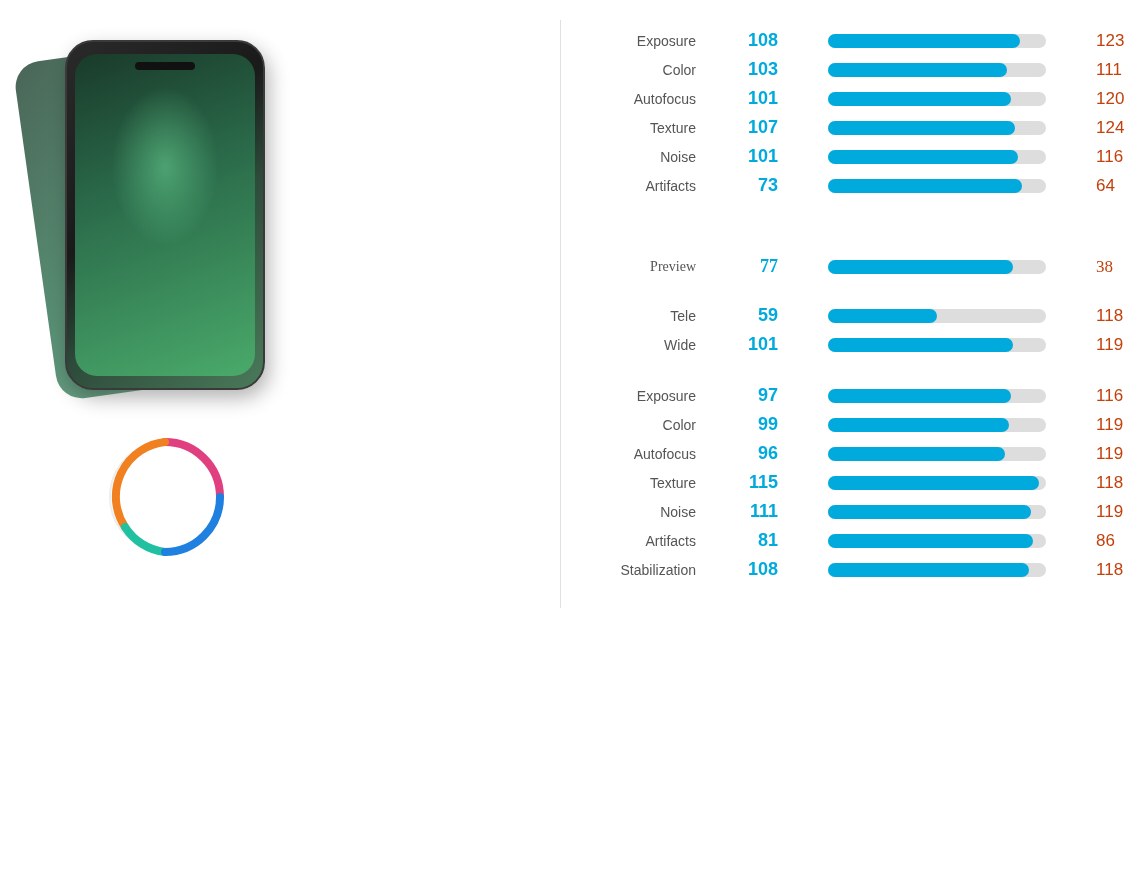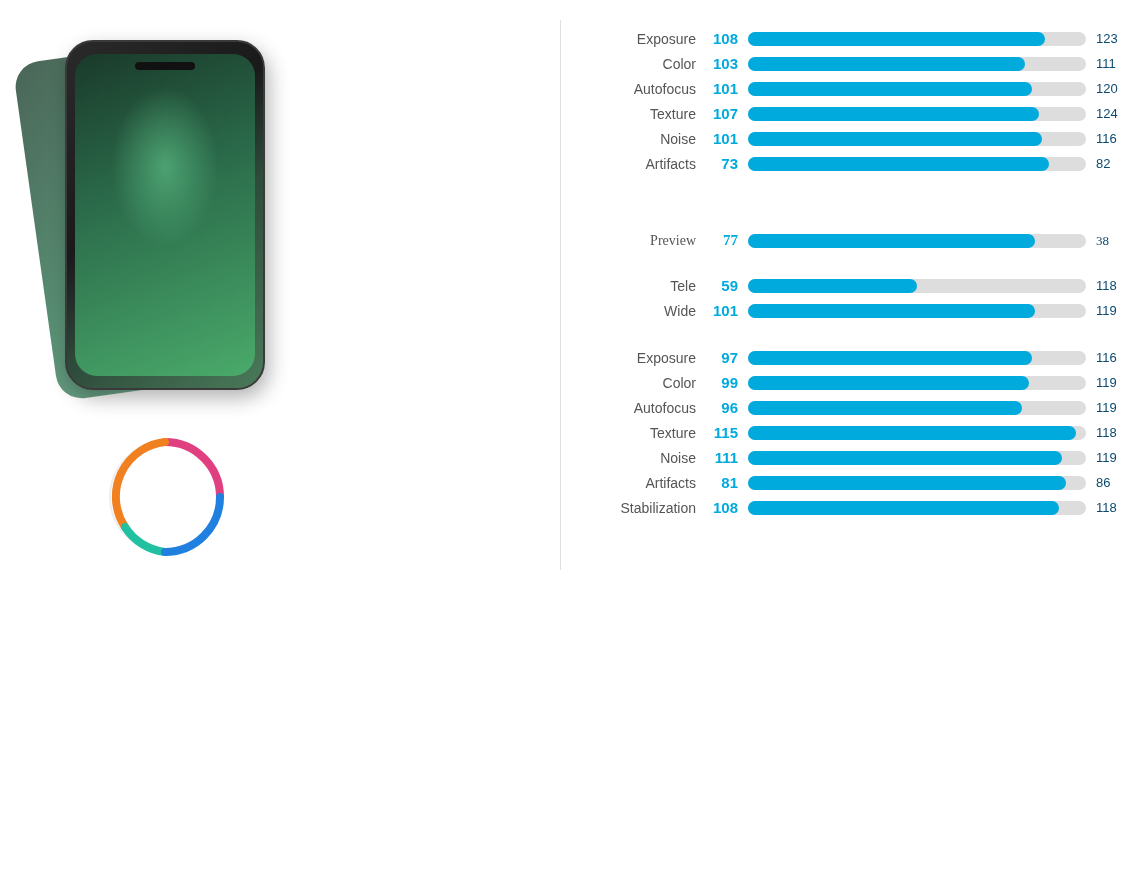--- a/index.html
+++ b/index.html
@@ -169,30 +169,31 @@
       padding-left: 30px;
       padding-top: 10px;
     }
     .score-section {
       margin-bottom: 28px;
     }
     .score-row {
       display: flex;
       align-items: center;
       margin-bottom: 8px;
+      gap: 40px;
     }
     .score-label {
       font-size: 14px;
       color: #555;
       text-align: right;
       width: 95px;
       flex-shrink: 0;
     }
     .score-val {
-      font-size: 15px;
+      font-size: 18px;
       font-weight: 700;
       color: #00aadd;
       width: 36px;
       text-align: right;
       flex-shrink: 0;
       margin-left: 6px;
     }
     .bar-track {
       flex: 1;
       height: 14px;
@@ -202,22 +203,22 @@
       position: relative;
       overflow: visible;
     }
     .bar-fill {
       height: 100%;
       background: #00aadd;
       border-radius: 7px;
       position: relative;
     }
     .bar-max {
-      font-size: 13px;
-      color: #0c4a6e;
+      font-size: 17px;
+      color: #c2410c;
       margin-left: 10px;
       width: 30px;
       flex-shrink: 0;
     }
     .center-and-right {
       display: flex;
       flex: 1;
     }
     .section-divider {
       width: 1px;
@@ -351,21 +352,21 @@
         <div class="bar-fill" style="width:87%;"></div>
       </div>
       <span class="bar-max">116</span>
     </div>
           <div class="score-row">
       <span class="score-label">Artifacts</span>
       <span class="score-val">73</span>
       <div class="bar-track">
         <div class="bar-fill" style="width:89%;"></div>
       </div>
-      <span class="bar-max">82</span>
+      <span class="bar-max">64</span>
     </div>
         </div>
 
 
       <div class="score-section" style="margin-top:60px;font-family:Liberation Serif, serif;" id="preview-rows">
           <div class="score-row">
       <span class="score-label">Preview</span>
       <span class="score-val">77</span>
       <div class="bar-track">
         <div class="bar-fill" style="width:85%;"></div>

